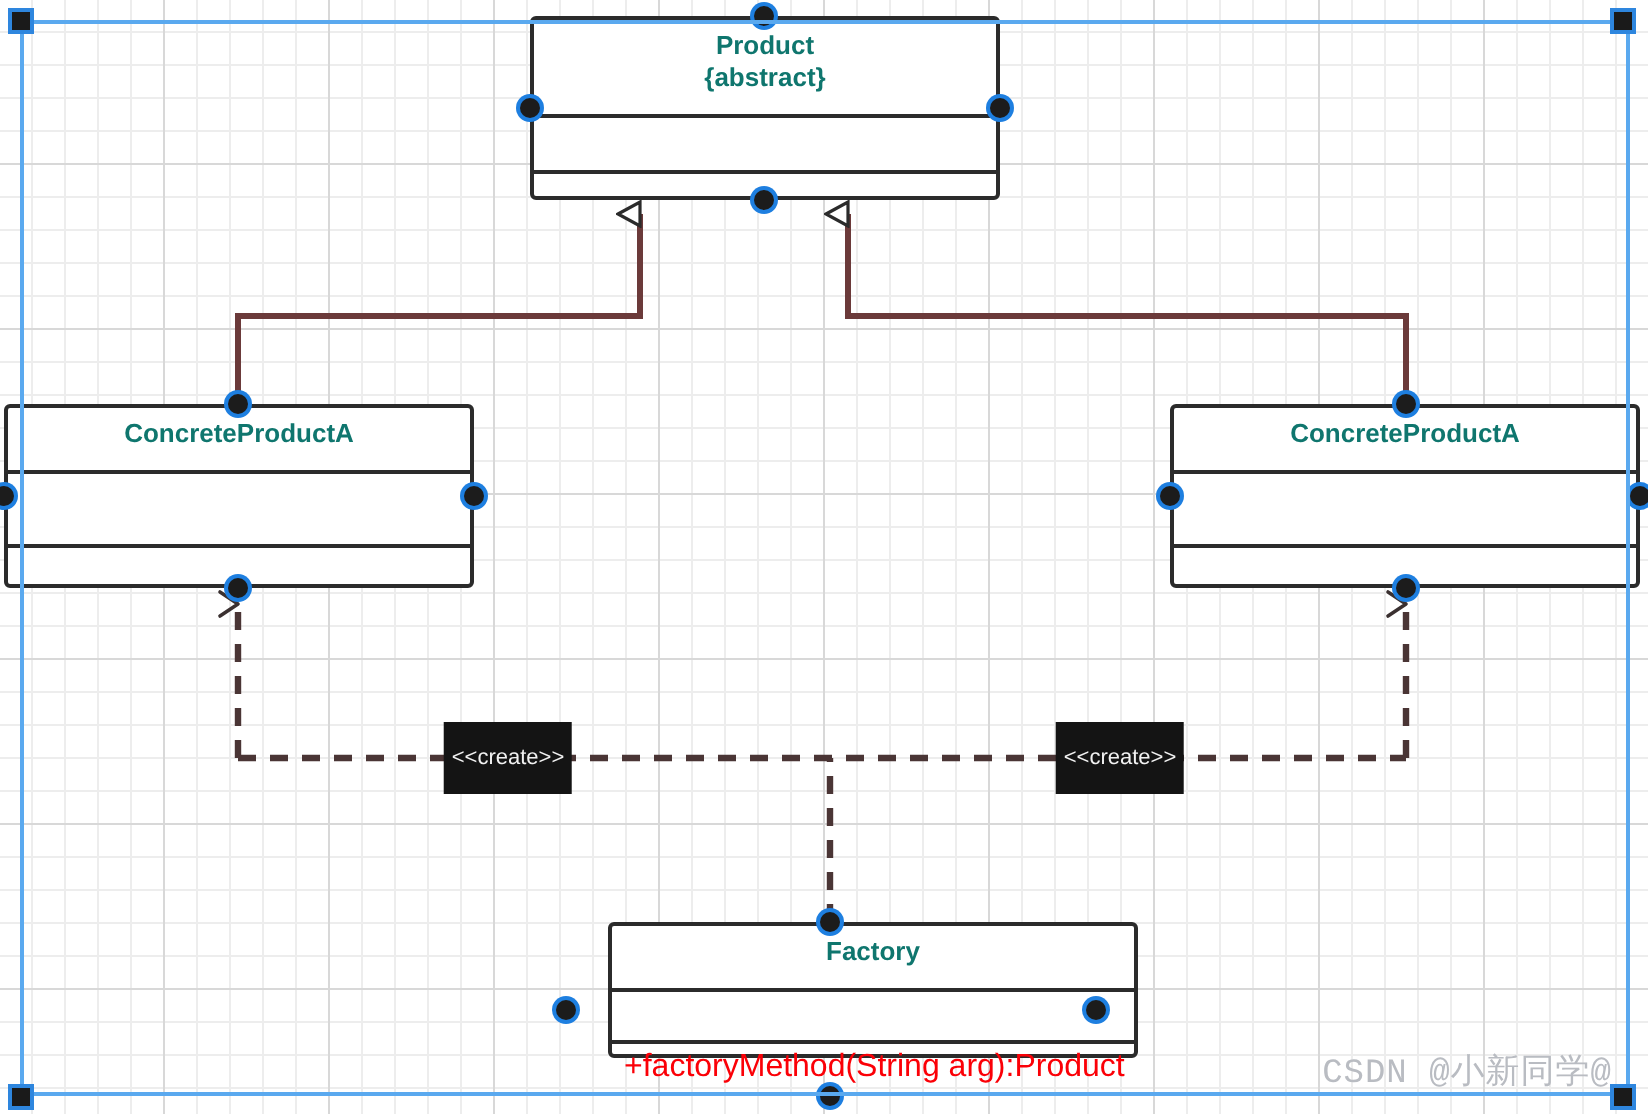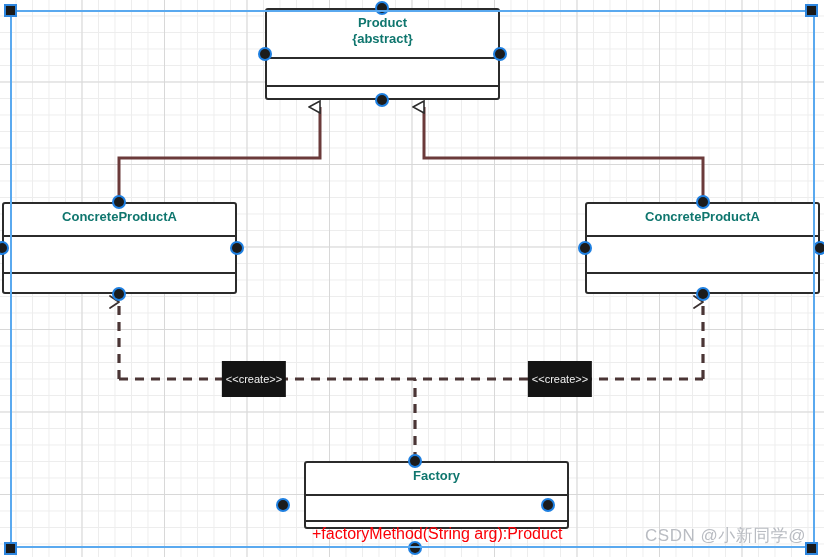--- a/index.html
+++ b/index.html
@@ -130,20 +130,21 @@
 
   
   .watermark {
     position: absolute;
     right: 18px;
     bottom: 10px;
     color: #b9bcc2;
     font-size: 17px;
     letter-spacing: 0.5px;
     white-space: nowrap;
+    font-family: Liberation Mono, monospace;
   }
 </style>
 </head>
 <body>
 
 <div id="canvas">
 
   <svg id="wires" viewBox="0 0 824 557" width="824" height="557">
     <defs>
       <marker id="hollow-tri" markerWidth="14" markerHeight="14" refX="7" refY="12" orient="auto" markerUnits="userSpaceOnUse">

